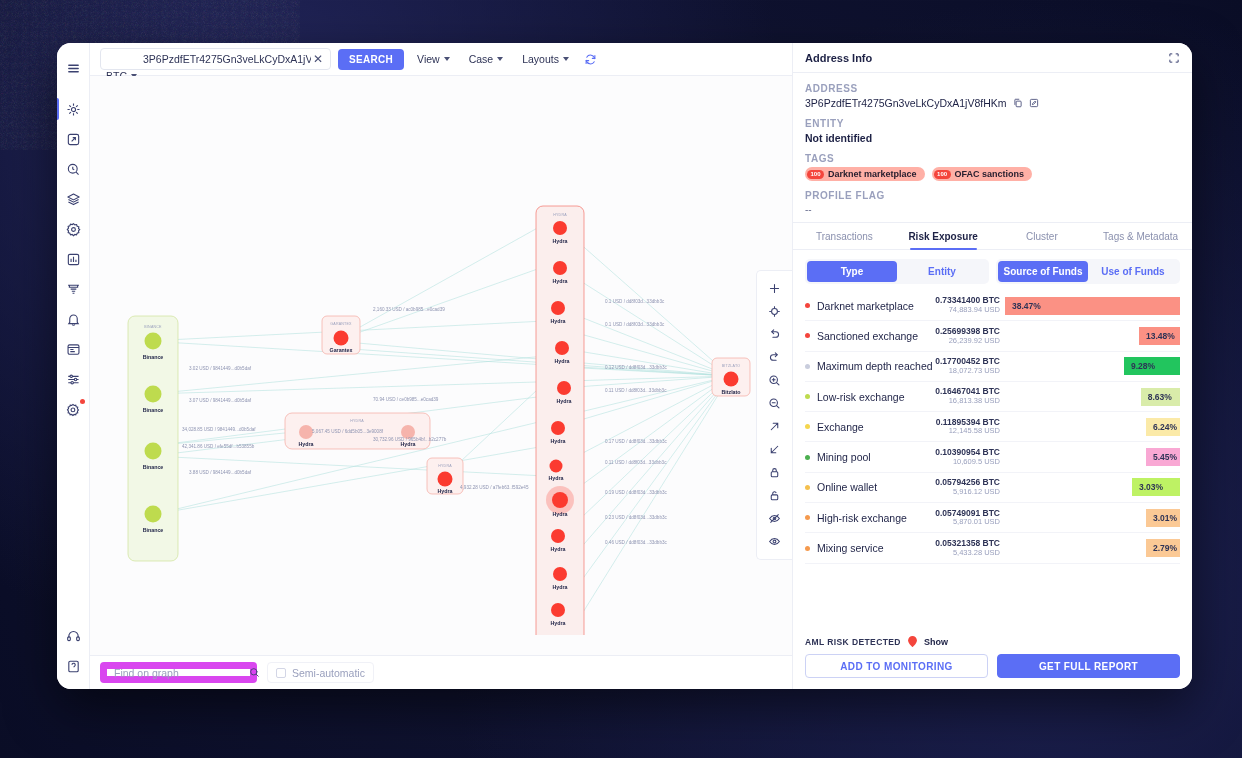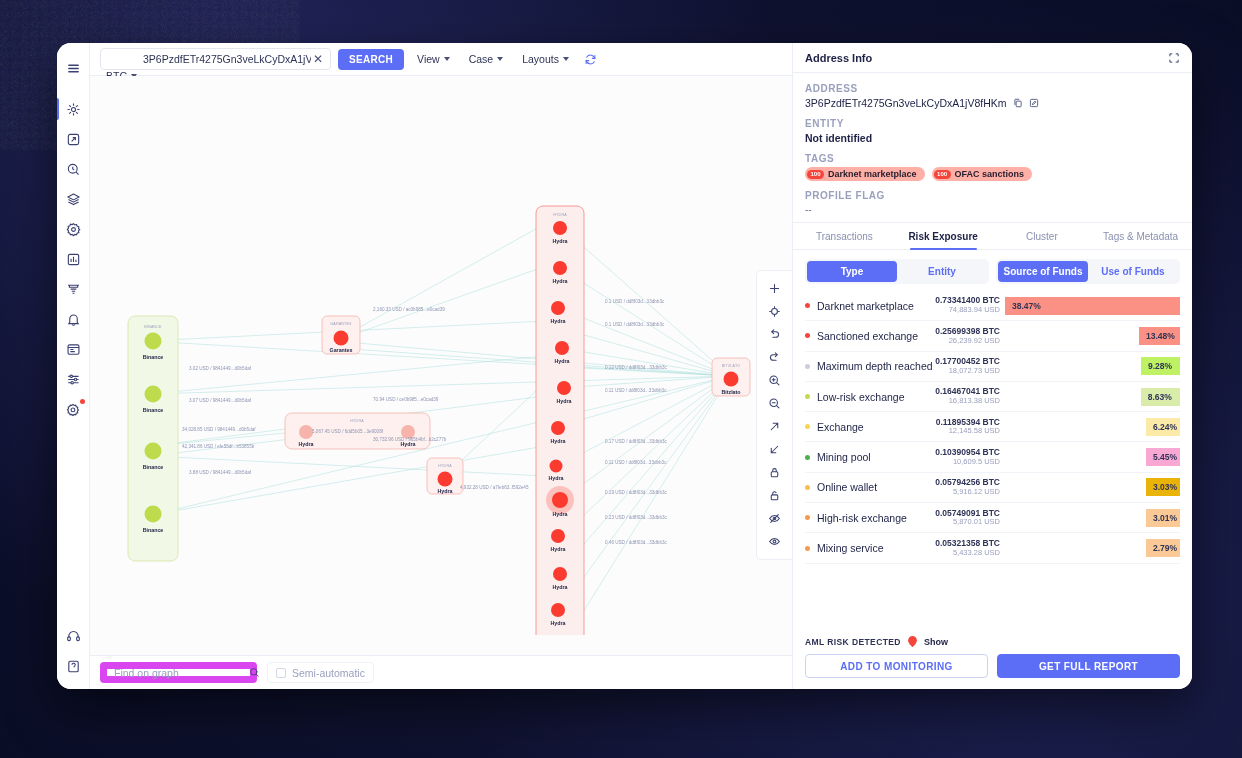--- a/index.html
+++ b/index.html
@@ -672,21 +672,21 @@
           </span>
         </div>
         <div class="risk-row">
           <span class="rdot" style="background: rgb(201, 205, 221);"></span>
           <span class="rname">Maximum depth reached</span>
           <span class="ramt">
             <div class="ramt-btc">0.17700452 BTC</div>
             <div class="ramt-usd">18,072.73 USD</div>
           </span>
           <span class="rbar-wrap">
-            <span class="rbar" style="background: #bef264; width: 39px;">9.28%</span>
+            <span class="rbar" style="background: #22c55e; width: 56px;">9.28%</span>
           </span>
         </div>
         <div class="risk-row">
           <span class="rdot" style="background: rgb(190, 219, 78);"></span>
           <span class="rname">Low-risk exchange</span>
           <span class="ramt">
             <div class="ramt-btc">0.16467041 BTC</div>
             <div class="ramt-usd">16,813.38 USD</div>
           </span>
           <span class="rbar-wrap">
@@ -716,21 +716,21 @@
           </span>
         </div>
         <div class="risk-row">
           <span class="rdot" style="background: rgb(245, 192, 78);"></span>
           <span class="rname">Online wallet</span>
           <span class="ramt">
             <div class="ramt-btc">0.05794256 BTC</div>
             <div class="ramt-usd">5,916.12 USD</div>
           </span>
           <span class="rbar-wrap">
-            <span class="rbar" style="background: #eab308; width: 34px;">3.03%</span>
+            <span class="rbar" style="background: #bef264; width: 48px;">3.03%</span>
           </span>
         </div>
         <div class="risk-row">
           <span class="rdot" style="background: rgb(245, 154, 78);"></span>
           <span class="rname">High-risk exchange</span>
           <span class="ramt">
             <div class="ramt-btc">0.05749091 BTC</div>
             <div class="ramt-usd">5,870.01 USD</div>
           </span>
           <span class="rbar-wrap">

